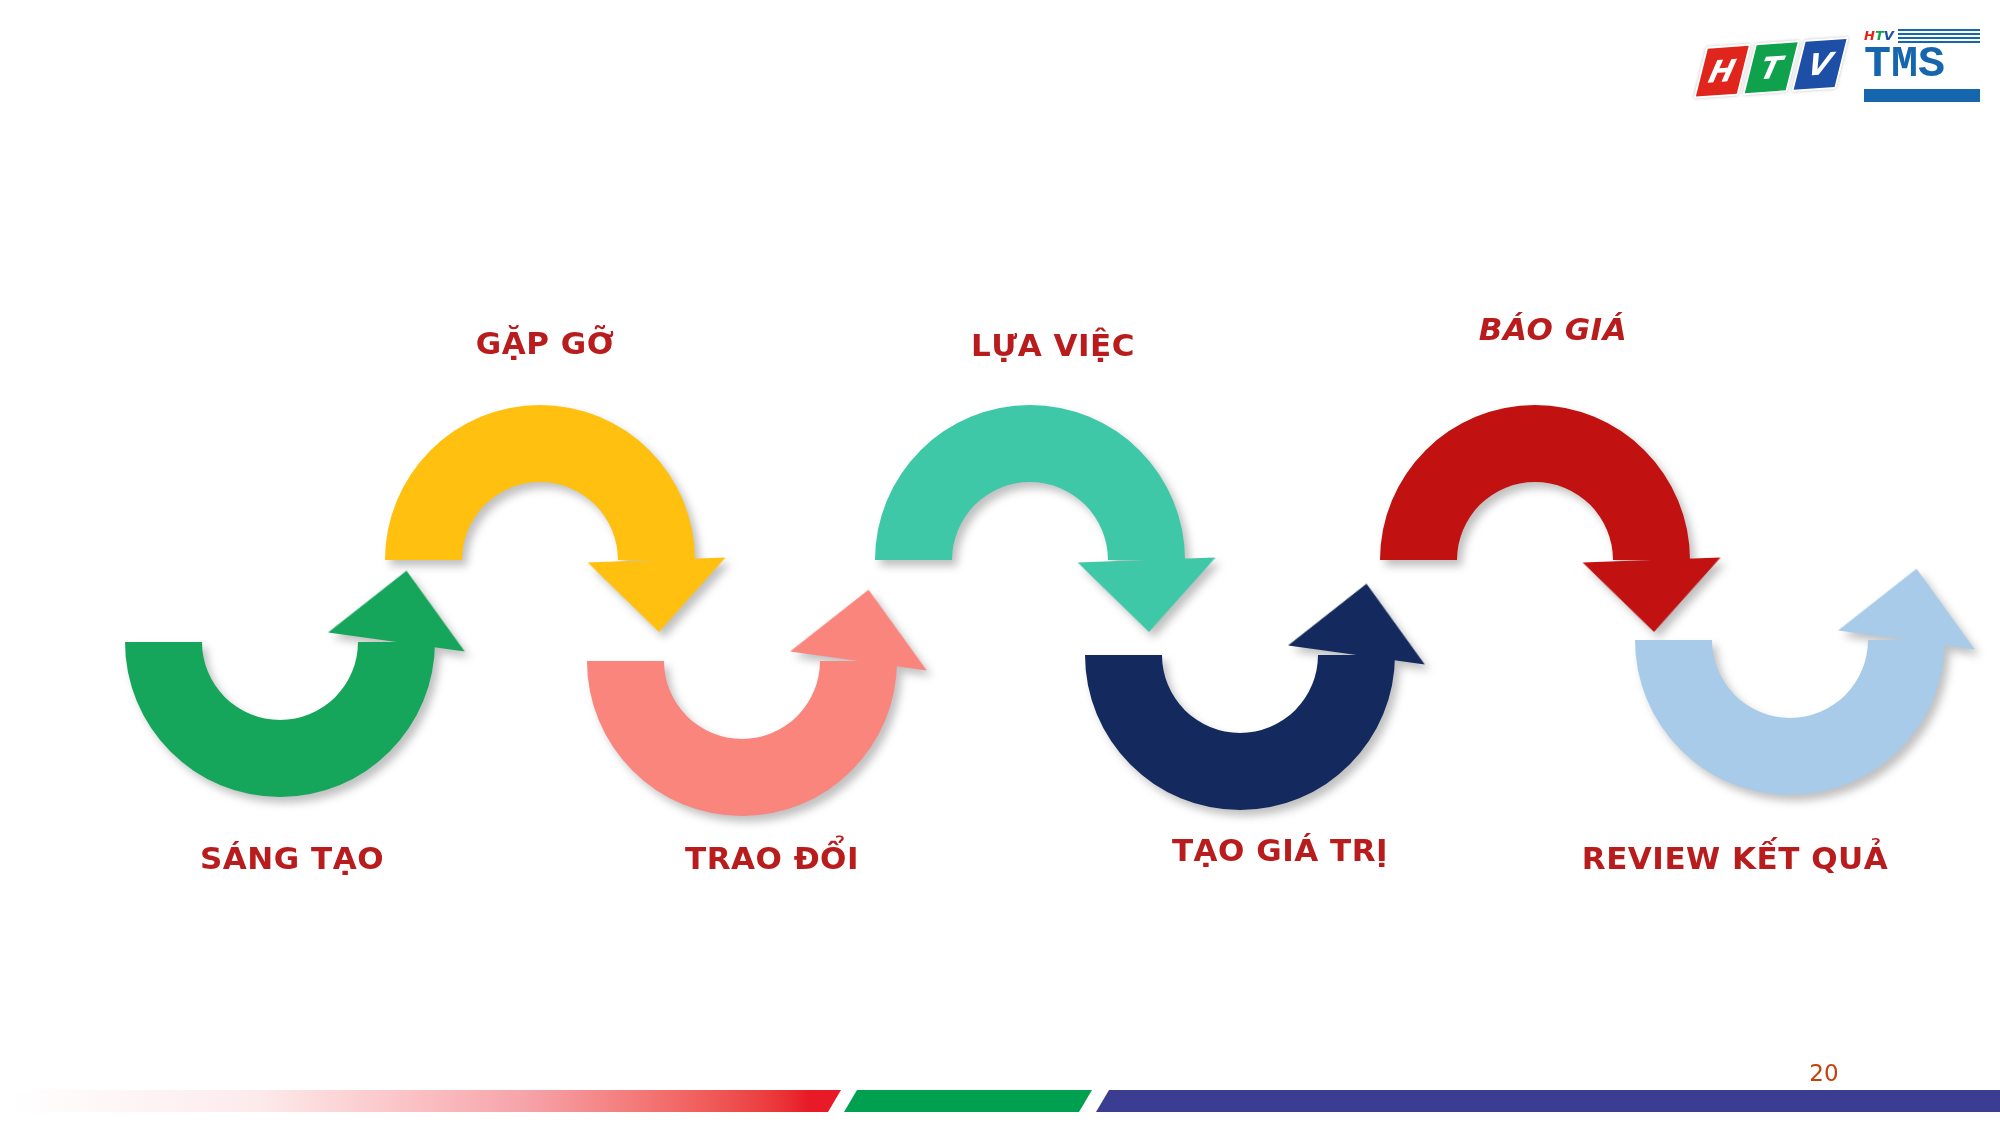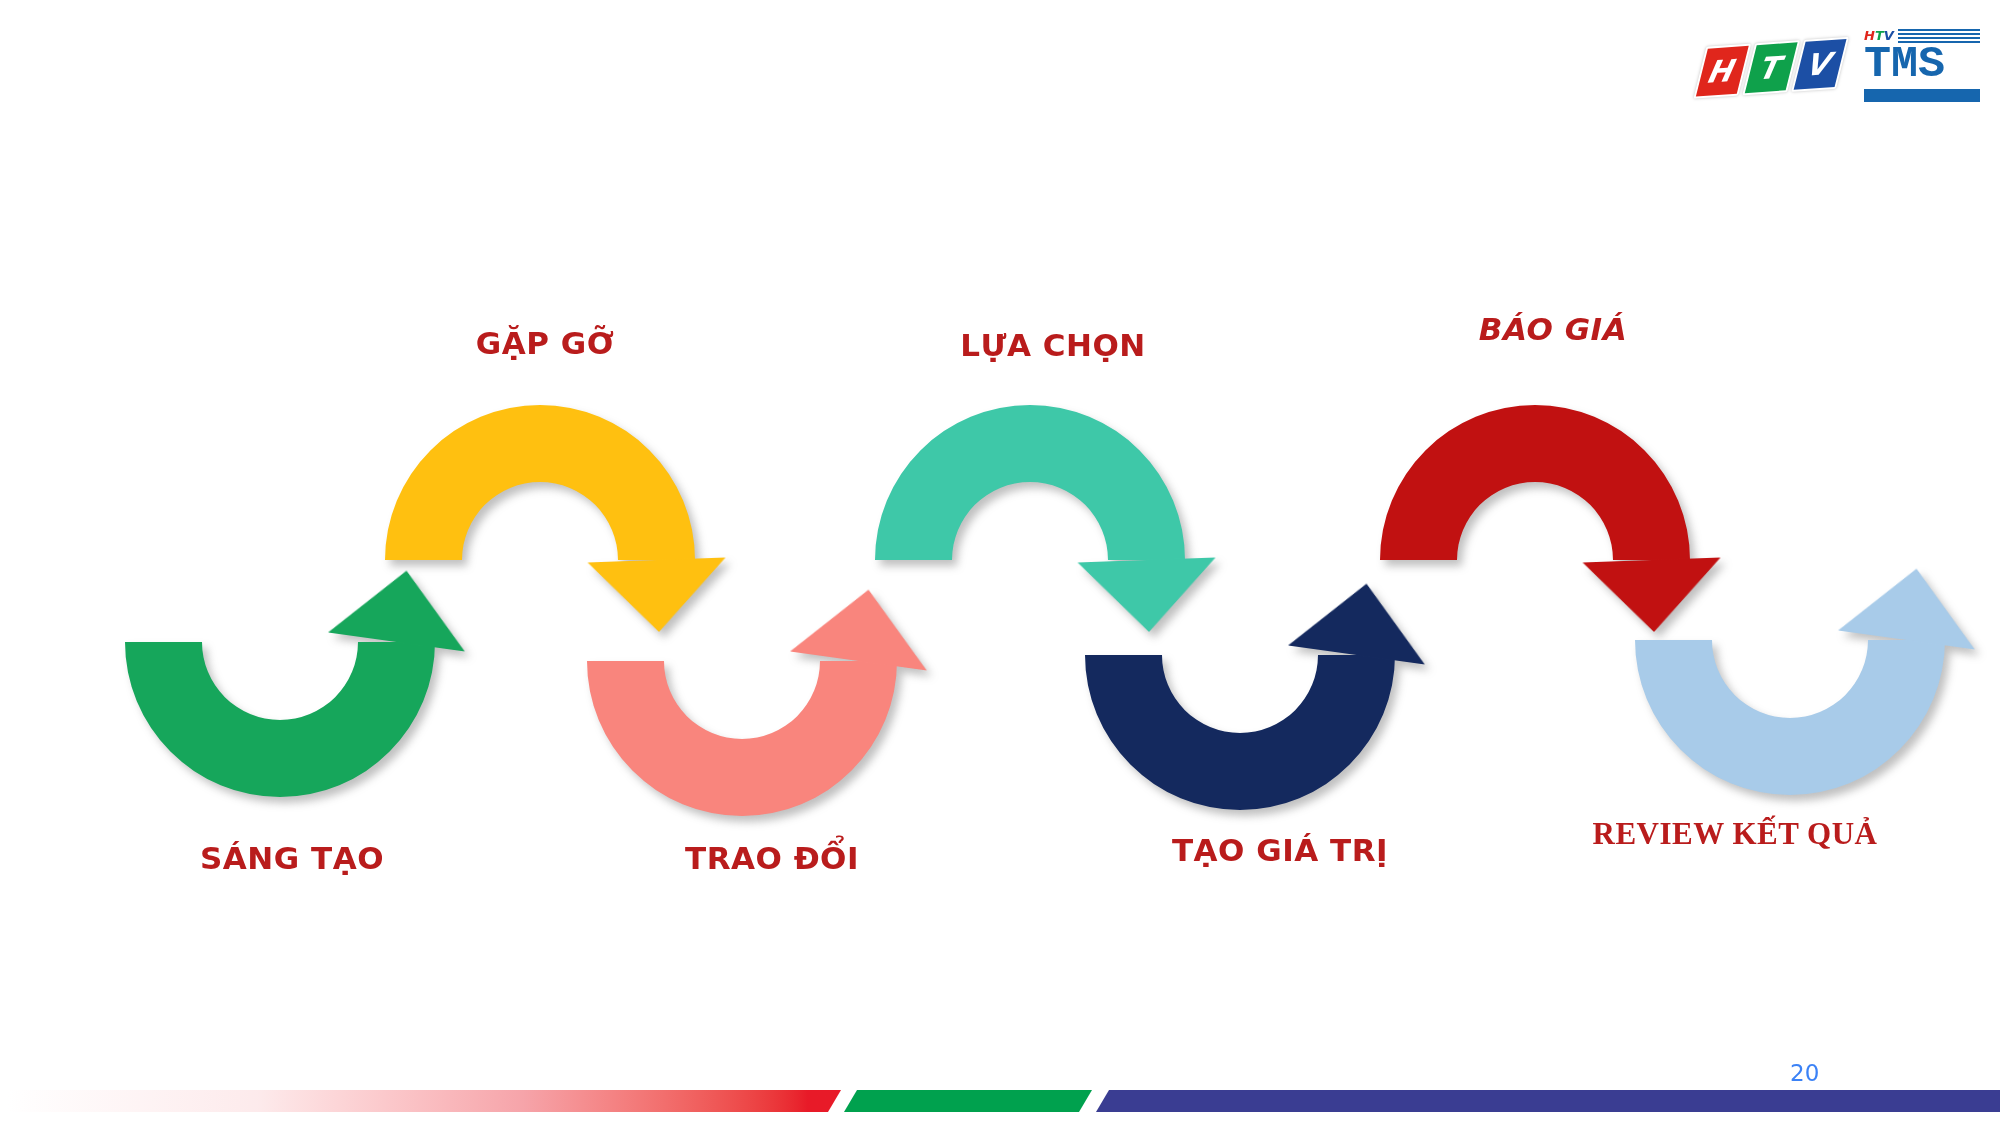--- a/index.html
+++ b/index.html
@@ -56,26 +56,26 @@
     position:absolute;transform:translate(-50%,-50%);
     font-size:31px;font-weight:700;color:#b91c1c;
     letter-spacing:.5px;white-space:nowrap;
   }
   .lbl-sang-tao   {left:292px;  top:858px;}
   .lbl-gap-go     {left:545px;  top:343px;}
   .lbl-trao-doi   {left:772px;  top:858px;}
   .lbl-lua-chon   {left:1053px; top:345px;}
   .lbl-tao-gia-tri{left:1280px; top:850px;}
   .lbl-bao-gia    {left:1553px; top:329px;font-style:italic;}
-  .lbl-review     {left:1735px; top:834px;font-family:Liberation Serif, serif;}
+  .lbl-review     {left:1735px; top:858px;}
 
   
   .page-number{
     position:absolute;left:1790px;top:1060px;width:68px;
-    text-align:left;font-size:23px;color:#3b82f6;
+    text-align:center;font-size:23px;color:#c2410c;
   }
   .footer-bar{position:absolute;left:0;top:1090px;width:2000px;height:22px;}
   .bar-seg{position:absolute;top:0;height:22px;}
   .bar-red{
     left:8px;width:833px;
     background:linear-gradient(90deg,
       color-mix(in srgb, var(--bar-red,#E81A28) 0%, #fff) 0%,
       color-mix(in srgb, var(--bar-red,#E81A28) 9%, #fff) 30%,
       color-mix(in srgb, var(--bar-red,#E81A28) 40%, #fff) 62%,
       var(--bar-red,#E81A28) 96%);
@@ -158,21 +158,21 @@
 
     <g class="arrow-g" transform="translate(1790 640)">
       <path d="M -155 0 A 155 155 0 0 0 155 0 L 78 0 A 78 78 0 0 1 -78 0 Z" fill="#A8CBE9"></path>
       <path transform="translate(116.5 0) rotate(8)" d="M -69 0 L 0 -72 L 69 0 Z" fill="#A8CBE9"></path>
     </g>
   </svg>
 
   <div class="step-label lbl-sang-tao">SÁNG TẠO</div>
   <div class="step-label lbl-gap-go">GẶP GỠ</div>
   <div class="step-label lbl-trao-doi">TRAO ĐỔI</div>
-  <div class="step-label lbl-lua-chon">LỰA CHỌN</div>
+  <div class="step-label lbl-lua-chon">LỰA VIỆC</div>
   <div class="step-label lbl-tao-gia-tri">TẠO GIÁ TRỊ</div>
   <div class="step-label lbl-bao-gia">BÁO GIÁ</div>
   <div class="step-label lbl-review">REVIEW KẾT QUẢ</div>
 
   <div class="page-number">20</div>
 
   <div class="footer-bar">
     <div class="bar-seg bar-red" style="--bar-red: #E81A28;"></div>
     <div class="bar-seg bar-green" style="background: rgb(0, 161, 78);"></div>
     <div class="bar-seg bar-blue" style="background: rgb(58, 61, 146);"></div>

